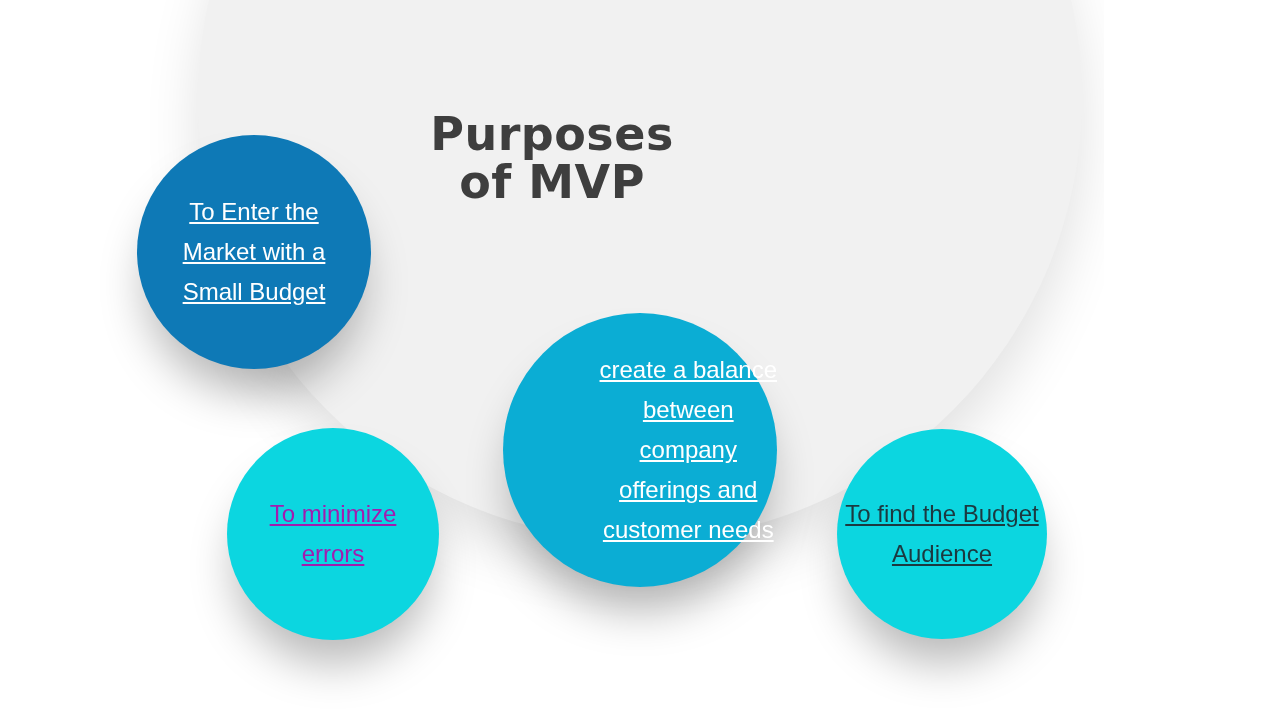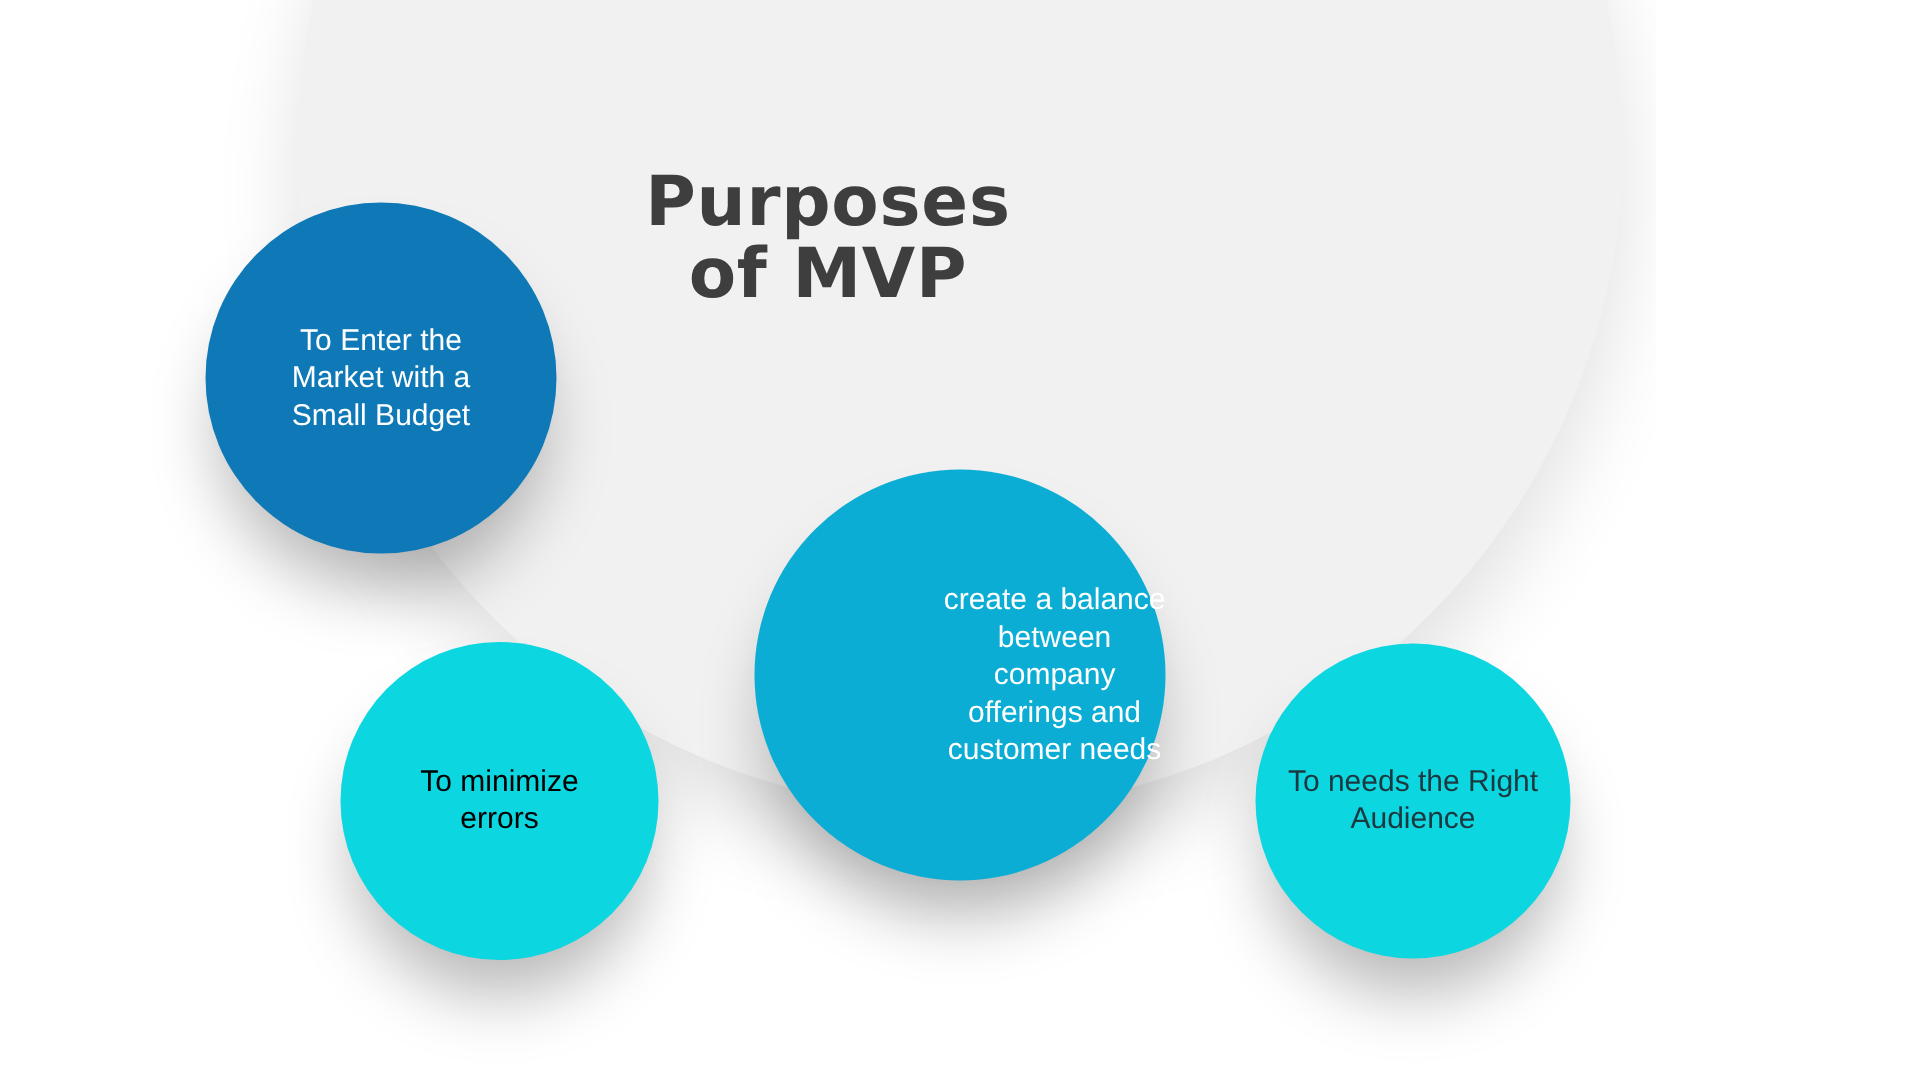--- a/index.html
+++ b/index.html
@@ -47,23 +47,24 @@
     position: absolute;
     z-index: 3;
     border-radius: 50%;
     display: flex;
     align-items: center;
     justify-content: center;
     text-align: center;
     box-shadow: 0 32px 45px -8px rgba(0,0,0,0.28);
   }
   .bubble .bubble-label {
-    font-size: 20px;
-    line-height: 25px;
+    font-size: 24px;
+    line-height: 40px;
     white-space: pre-line;
+    text-decoration: underline;
   }
   .bubble-1 { left: 137px; top: 135px; width: 234px; height: 234px; }
   .bubble-2 { left: 910px; top: 133px; width: 234px; height: 234px; }
   .bubble-3 { left: 503px; top: 313px; width: 274px; height: 274px; justify-content: flex-end; }
   .bubble-4 { left: 227px; top: 428px; width: 212px; height: 212px; }
   .bubble-5 { left: 837px; top: 429px; width: 210px; height: 210px; }
 </style>
 </head>
 <body>
 
@@ -82,23 +83,23 @@
 
 
   <div class="bubble bubble-3" style="background: rgb(11, 173, 212); color: rgb(255, 255, 255);">
     <span class="bubble-label">create a balance
 between
 company
 offerings and
 customer needs</span>
   </div>
 
-  <div class="bubble bubble-4" style="background: rgb(12, 214, 224); color: #000000; justify-content: center;">
+  <div class="bubble bubble-4" style="background: rgb(12, 214, 224); color: #a21caf; justify-content: center;">
     <span class="bubble-label">To minimize
 errors</span>
   </div>
 
   <div class="bubble bubble-5" style="background: rgb(12, 214, 224); color: rgb(28, 57, 64);">
-    <span class="bubble-label">To needs the Right
+    <span class="bubble-label">To find the Budget
 Audience</span>
   </div>
 
 </div>
 
 </body></html>

